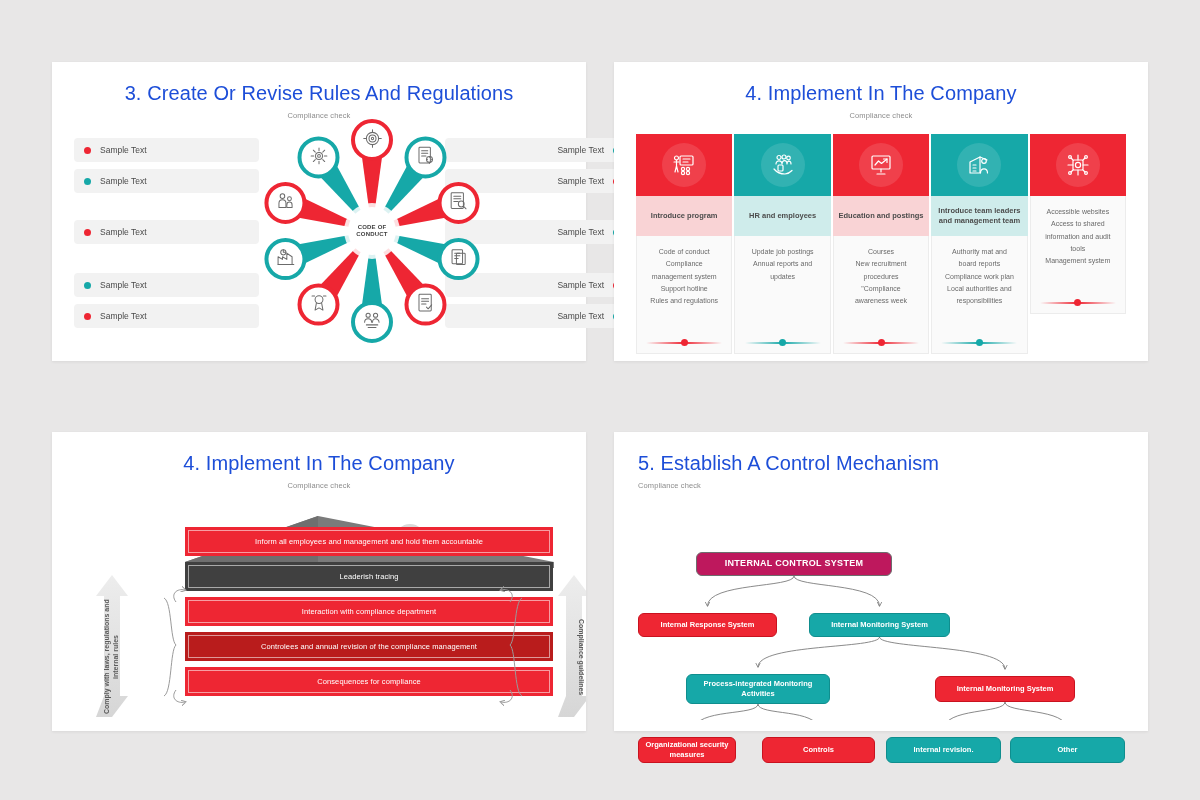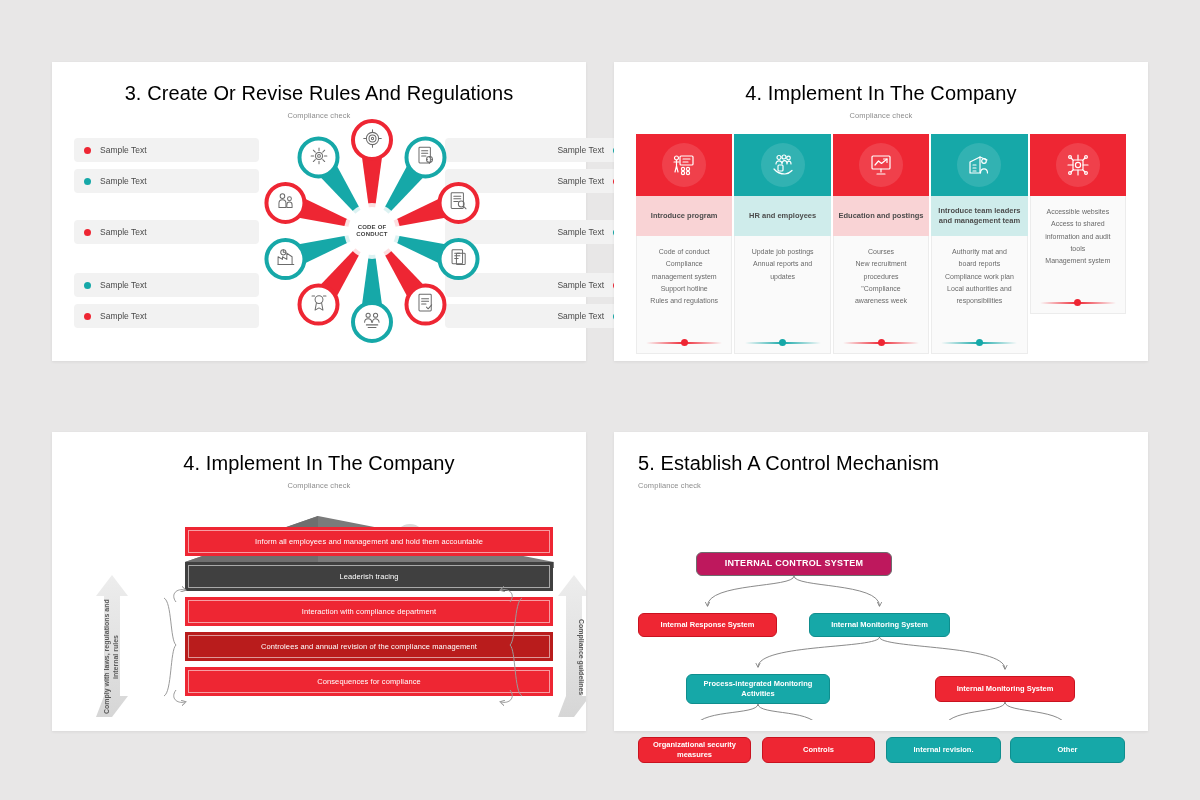--- a/index.html
+++ b/index.html
@@ -17,21 +17,21 @@
   }
   #slide-1 { left: 52px;  top: 62px;  width: 534px; height: 299px; }
   #slide-2 { left: 614px; top: 62px;  width: 534px; height: 299px; }
   #slide-3 { left: 52px;  top: 432px; width: 534px; height: 299px; }
   #slide-4 { left: 614px; top: 432px; width: 534px; height: 299px; }
 
   .s-title {
     text-align: center;
     font-size: 20px;
     font-weight: 400;
-    color: #000000;
+    color: #1d4ed8;
     letter-spacing: .1px;
     margin-top: 20px;
   }
   .s-sub {
     text-align: center;
     font-size: 7.5px;
     color: #8d8d8d;
     margin-top: 6px;
     letter-spacing: .1px;
   }
@@ -544,21 +544,21 @@
       </div>
       <div class="node teal" style="left: 195px; top: 123px; width: 141px; height: 24px;">
         <span>Internal Monitoring System</span>
       </div>
       <div class="node teal" style="left: 72px; top: 184px; width: 144px; height: 30px;">
         <span>Process-integrated Monitoring Activities</span>
       </div>
       <div class="node red" style="left: 321px; top: 186px; width: 140px; height: 26px;">
         <span>Internal Monitoring System</span>
       </div>
-      <div class="node red" style="left: 24px; top: 247px; width: 113px; height: 26px;">
+      <div class="node red" style="left: 24px; top: 247px; width: 98px; height: 26px;">
         <span>Organizational security measures</span>
       </div>
       <div class="node red" style="left: 148px; top: 247px; width: 113px; height: 26px;">
         <span>Controls</span>
       </div>
       <div class="node teal" style="left: 272px; top: 247px; width: 115px; height: 26px;">
         <span>Internal revision.</span>
       </div>
       <div class="node teal" style="left: 396px; top: 247px; width: 115px; height: 26px;">
         <span>Other</span>

